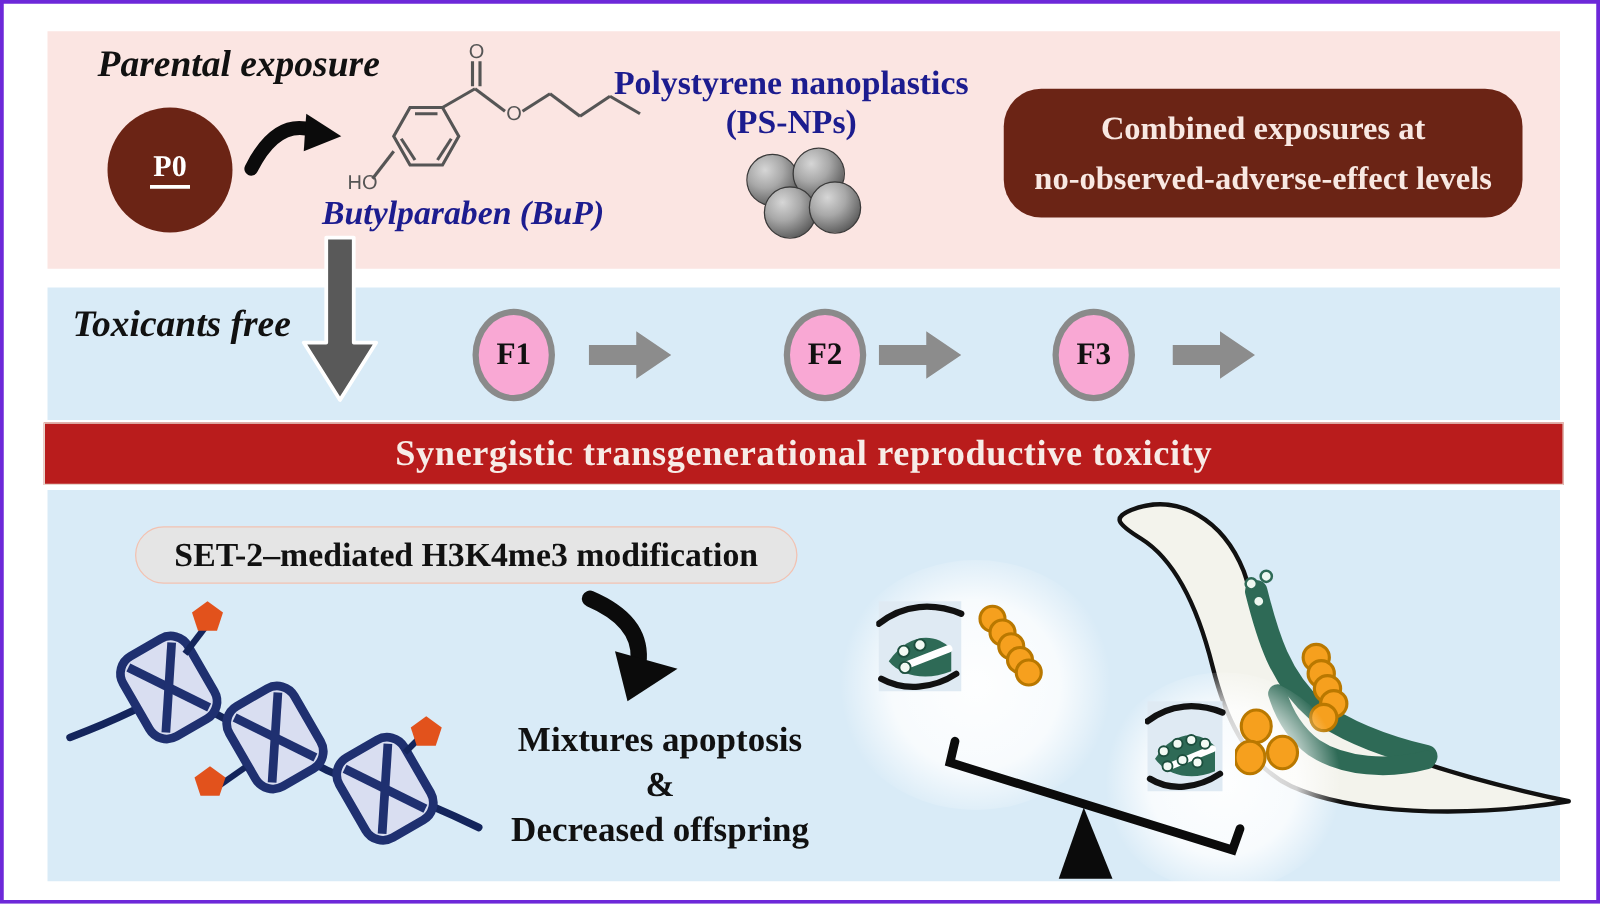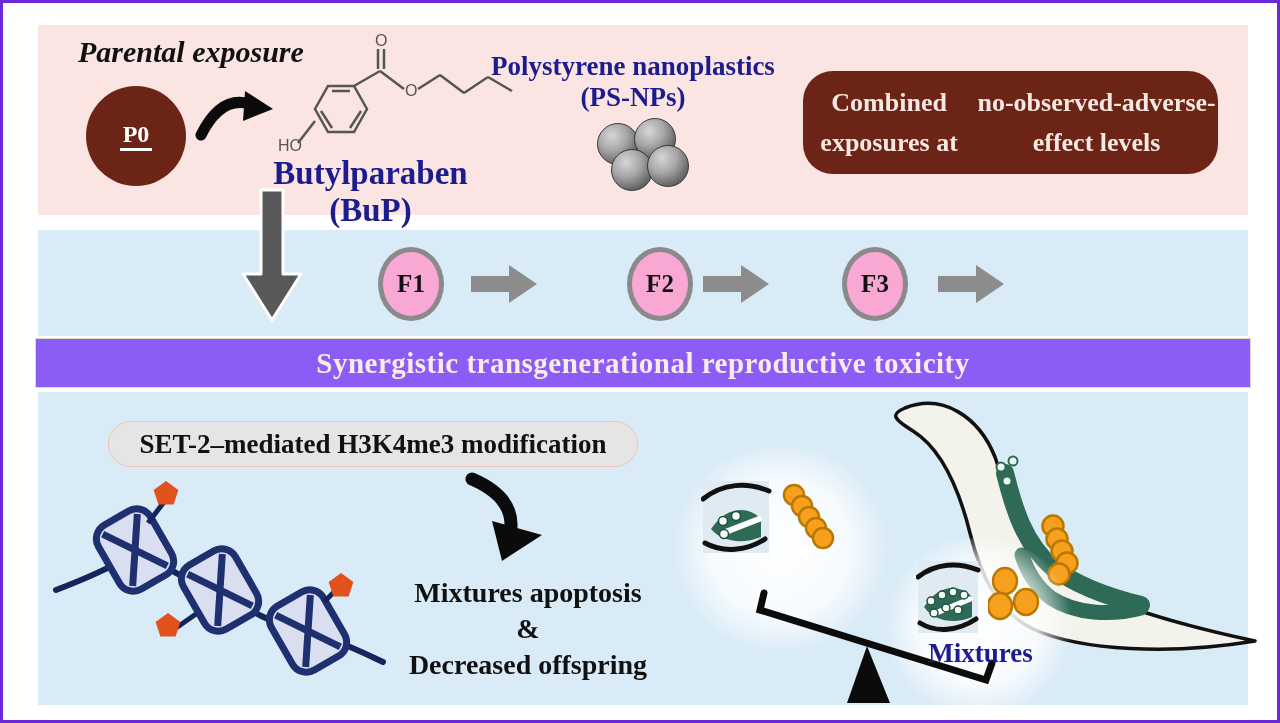--- a/index.html
+++ b/index.html
@@ -8,38 +8,38 @@
     border:3px solid #6d28d9;box-sizing:border-box;overflow:hidden;
     font-family:"Liberation Serif", serif;
   }
   .abs{position:absolute;}
   .panel{position:absolute;left:35px;width:1210px;}
   .panel-pink{top:22px;height:190px;background:#fbe5e2;}
   .panel-blue-mid{top:227px;height:106px;background:#d9ebf7;}
   .panel-blue-bottom{top:389px;height:313px;background:#d9ebf7;}
   .banner{
     position:absolute;left:32px;top:335px;width:1216px;height:50px;
-    background:#8b5cf6;border:1px solid #e8d5cc;box-sizing:border-box;
+    background:#b91c1c;border:1px solid #e8d5cc;box-sizing:border-box;
     display:flex;align-items:center;justify-content:center;
     color:#f7ece7;font-size:29px;font-weight:bold;letter-spacing:0.5px;
   }
   .section-title{
     position:absolute;font-size:30px;font-weight:bold;font-style:italic;color:#111;
   }
   .navy{color:#1c1c8f;font-weight:bold;}
   .p0-circle{
     position:absolute;left:83px;top:83px;width:100px;height:100px;border-radius:50%;
     background:#6b2415;display:flex;align-items:center;justify-content:center;
   }
   .p0-label{color:#fff;font-size:24px;font-weight:bold;border-bottom:3px solid #fff;padding:0 3px 1px 3px;line-height:1.1;}
   .ps-title{position:absolute;left:470px;top:48px;width:320px;text-align:center;font-size:27px;line-height:31px;}
-  .bup-label{position:absolute;left:250px;top:152px;width:235px;text-align:center;font-size:33px;}
+  .bup-label{position:absolute;left:250px;top:152px;width:235px;text-align:center;font-size:27px;font-style:italic;}
   .combined-box{
     position:absolute;left:800px;top:68px;width:415px;height:103px;border-radius:30px;
-    background:#6b2415;display:flex;flex-direction:row;align-items:center;justify-content:center;
+    background:#6b2415;display:flex;flex-direction:column;align-items:center;justify-content:center;
     color:#f8e8e2;font-size:26px;font-weight:bold;line-height:40px;text-align:center;
   }
   .sphere{
     position:absolute;width:42px;height:42px;border-radius:50%;
     background:radial-gradient(circle at 35% 30%, #d6d6d6 0%, #a8a8a8 38%, #5d5d5d 78%, #474747 100%);
     border:1px solid #3a3a3a;box-sizing:border-box;
   }
   .gen-circle{
     position:absolute;width:66px;height:74px;border-radius:50%;
     background:#f9a8d4;border:5px solid #8a8a8a;box-sizing:border-box;
@@ -111,20 +111,21 @@
     <div class="sphere" style="left:608px;top:146px;"></div>
     <div class="sphere" style="left:644px;top:142px;"></div>
   </div>
 
   <div class="combined-box">
     <div>Combined exposures at</div>
     <div>no-observed-adverse-effect levels</div>
   </div>
 
   <div class="panel panel-blue-mid"></div>
+  <div class="section-title" style="left:55px;top:240px;">Toxicants free</div>
 
   <svg class="abs" style="left:232px;top:185px;" width="74" height="138">
     <polygon points="26,2 48,2 48,86 66,86 37,132 8,86 26,86" fill="#595959" stroke="#ffffff" stroke-width="3" stroke-linejoin="round"></polygon>
   </svg>
 
   <div class="gen-circle" style="left:375px;">
       <span>F1</span>
     </div>
   <div class="gen-circle" style="left:624px;">
       <span>F2</span>
@@ -250,15 +251,14 @@
     <circle cx="30" cy="49" r="4" fill="#f2faf4" stroke="#1d4f3e" stroke-width="1.5"></circle>
     <circle cx="42" cy="51" r="4" fill="#f2faf4" stroke="#1d4f3e" stroke-width="1.5"></circle>
   </svg>
 
   <svg class="abs" style="left:985px;top:563px;" width="55" height="60">
     <ellipse cx="17" cy="15" rx="12" ry="13" fill="#f6a01e" stroke="#b97800" stroke-width="2.5"></ellipse>
     <ellipse cx="12" cy="40" rx="12" ry="13" fill="#f6a01e" stroke="#b97800" stroke-width="2.5"></ellipse>
     <ellipse cx="38" cy="36" rx="12" ry="13" fill="#f6a01e" stroke="#b97800" stroke-width="2.5"></ellipse>
   </svg>
 
-  <div class="micro-label navy" style="left:905px;top:635px;width:145px;">Mixtures</div>
 
 </div>
 
 </body></html>

